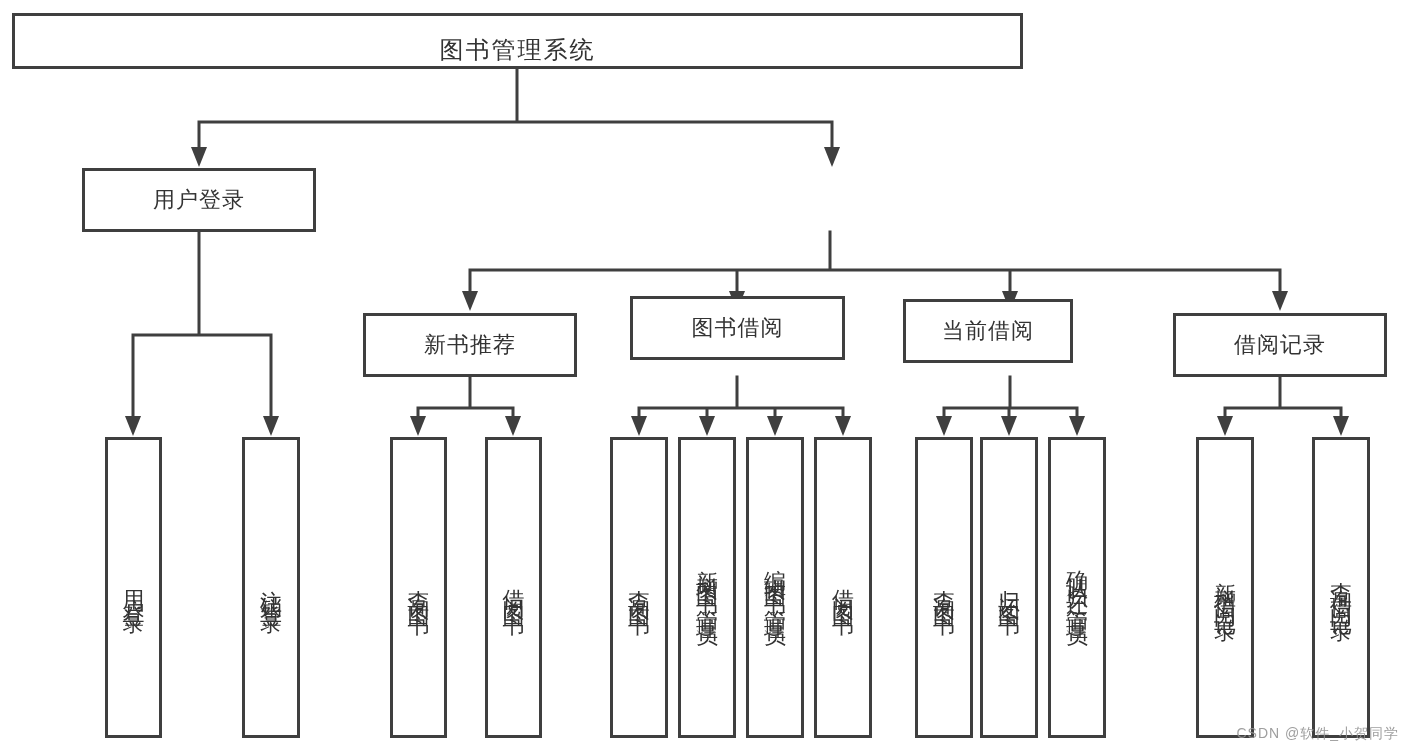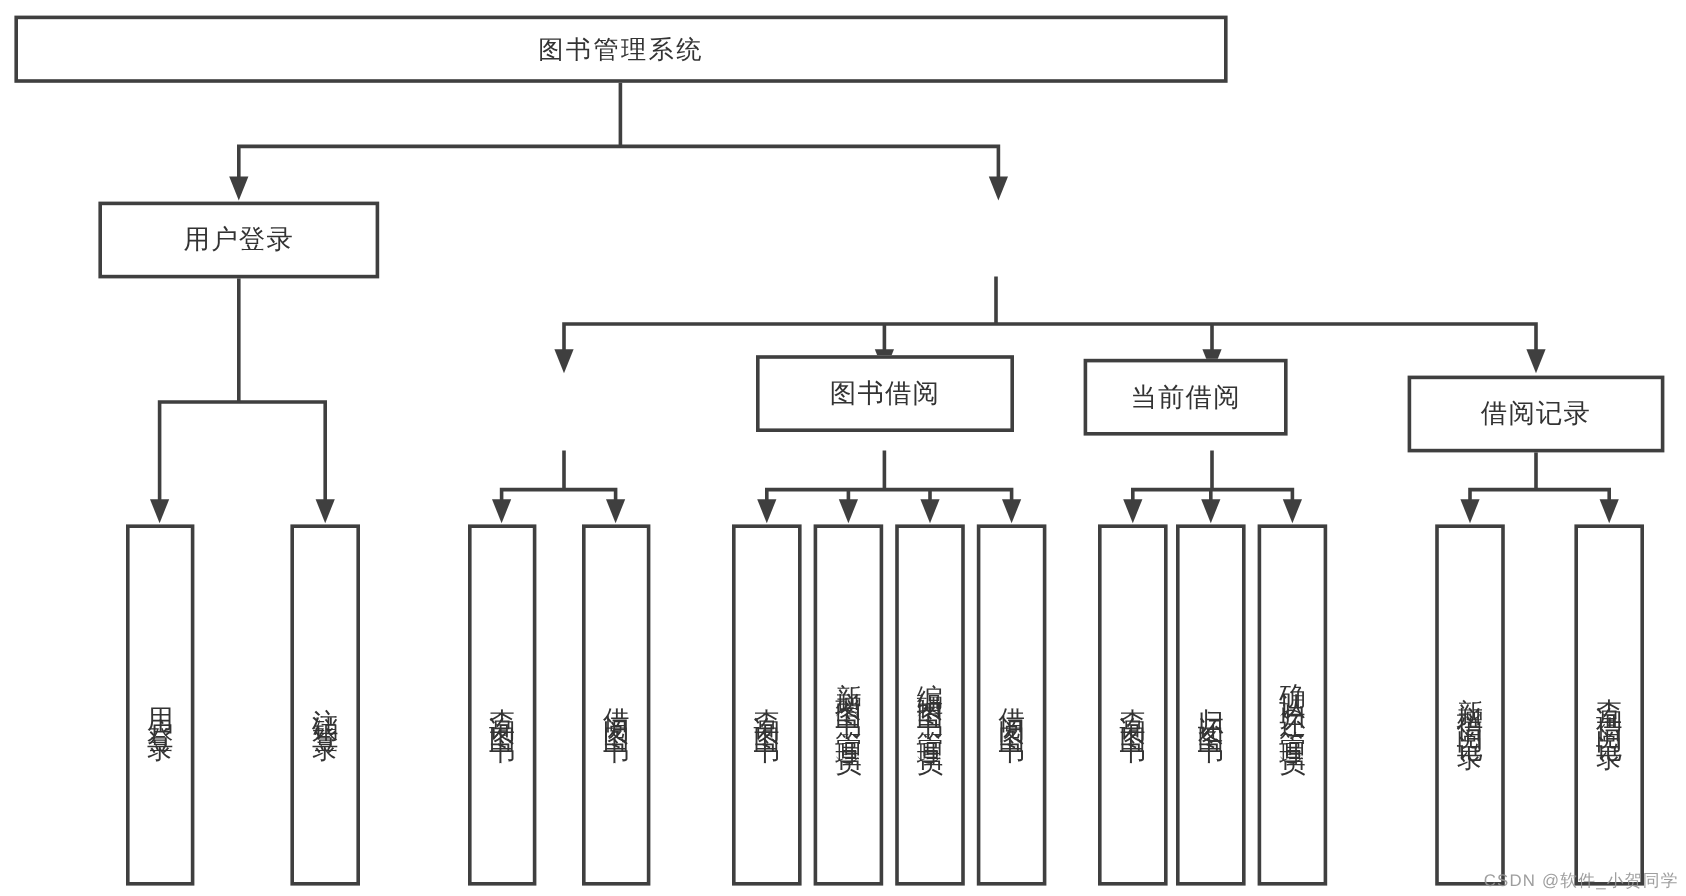--- a/index.html
+++ b/index.html
@@ -16,21 +16,21 @@
     box-sizing:border-box;
     border:3px solid #3f3f3f;
     background:#ffffff;
     display:flex;
     align-items:center;
     justify-content:center;
     color:#333333;
     z-index:2;
   }
   .node.h{font-size:22px;letter-spacing:1px;}
-  .node.root-box{font-size:21px;letter-spacing:2px;}
+  .node.root-box{font-size:24px;letter-spacing:2px;align-items:flex-end;}
   .node.v{font-size:22px;}
   .node.v .vtext{
     writing-mode:vertical-rl;
     text-orientation:mixed;
     letter-spacing:8px;
     line-height:1;
     white-space:nowrap;
   }
   .watermark{
     position:absolute;
@@ -110,20 +110,23 @@
   </svg>
 
   <div class="node h root-box" id="n-root">
     <span>图书管理系统</span>
   </div>
 
   <div class="node h" id="n-l2-0">
     <span>用户登录</span>
   </div>
 
+  <div class="node h" id="n-l3-0">
+    <span>新书推荐</span>
+  </div>
   <div class="node h" id="n-l3-1">
     <span>图书借阅</span>
   </div>
   <div class="node h" id="n-l3-2">
     <span>当前借阅</span>
   </div>
   <div class="node h" id="n-l3-3">
     <span>借阅记录</span>
   </div>
 

